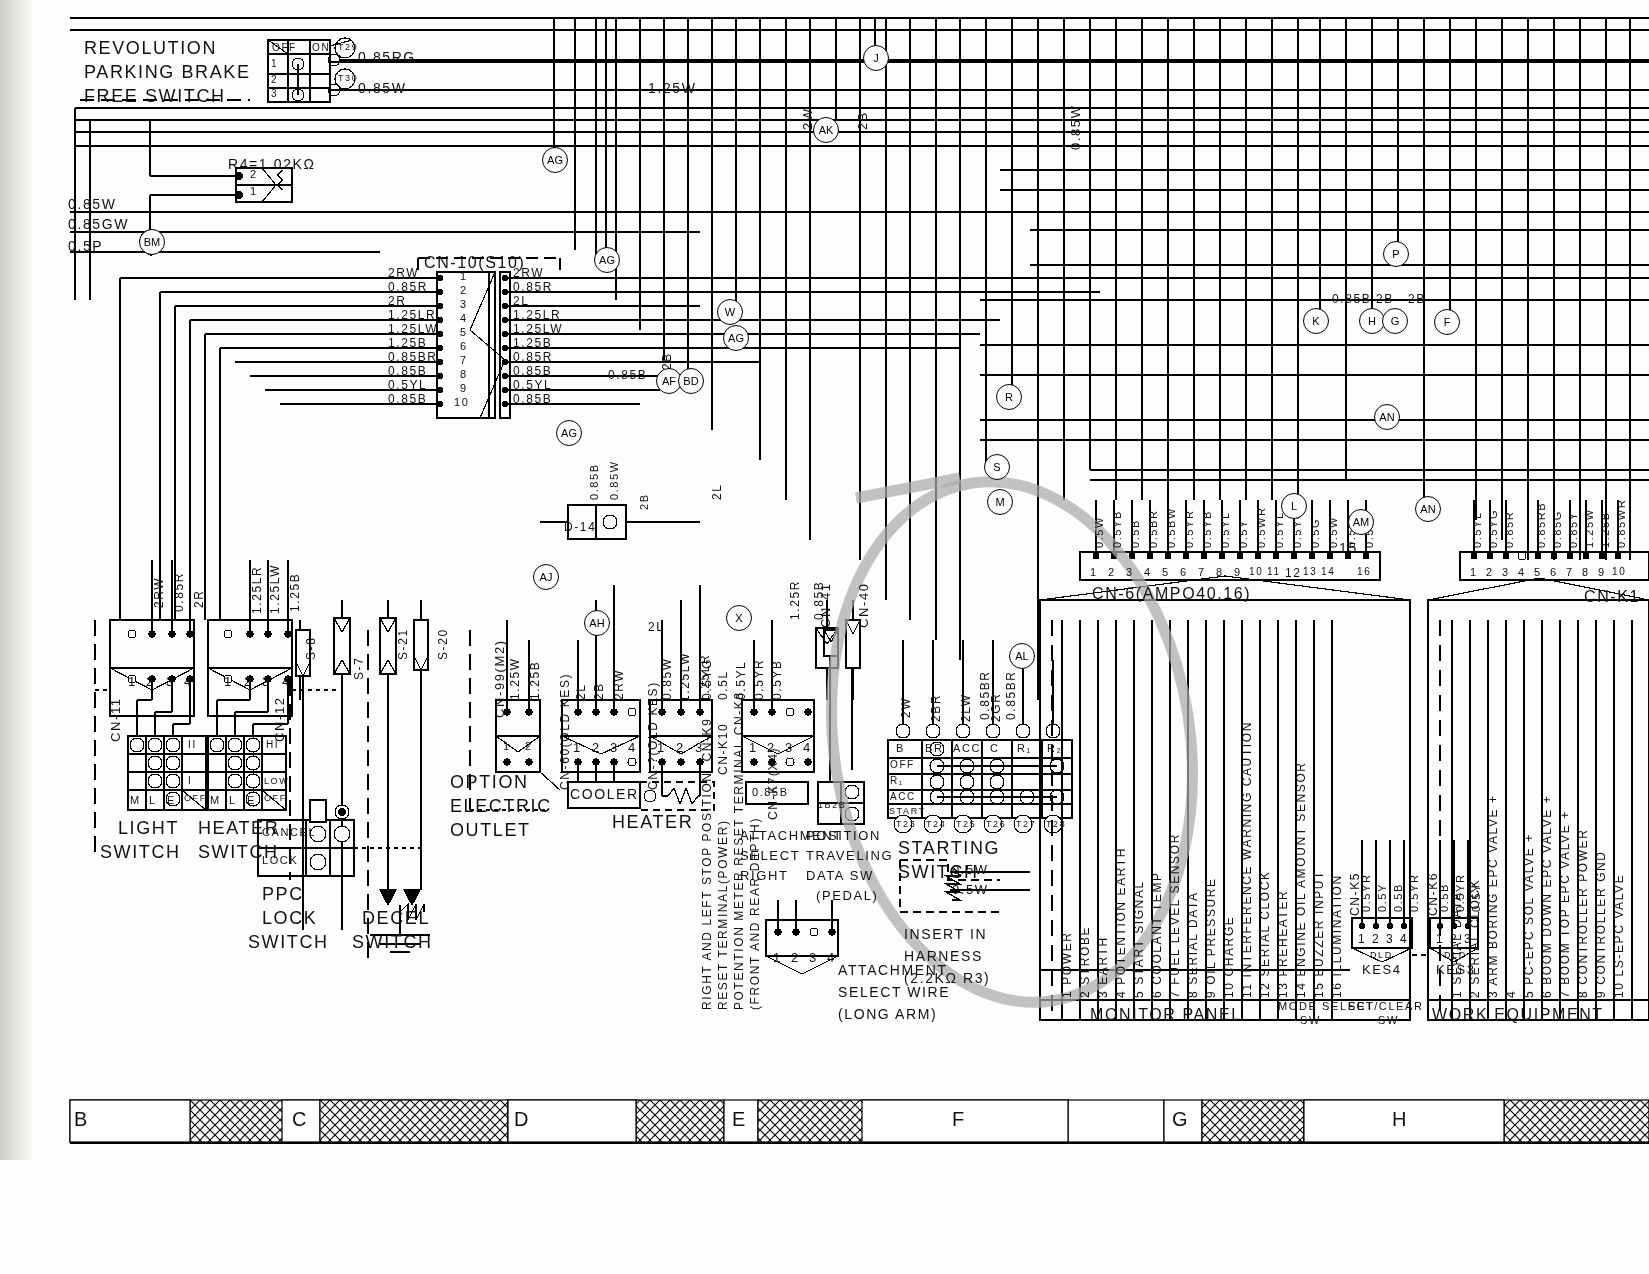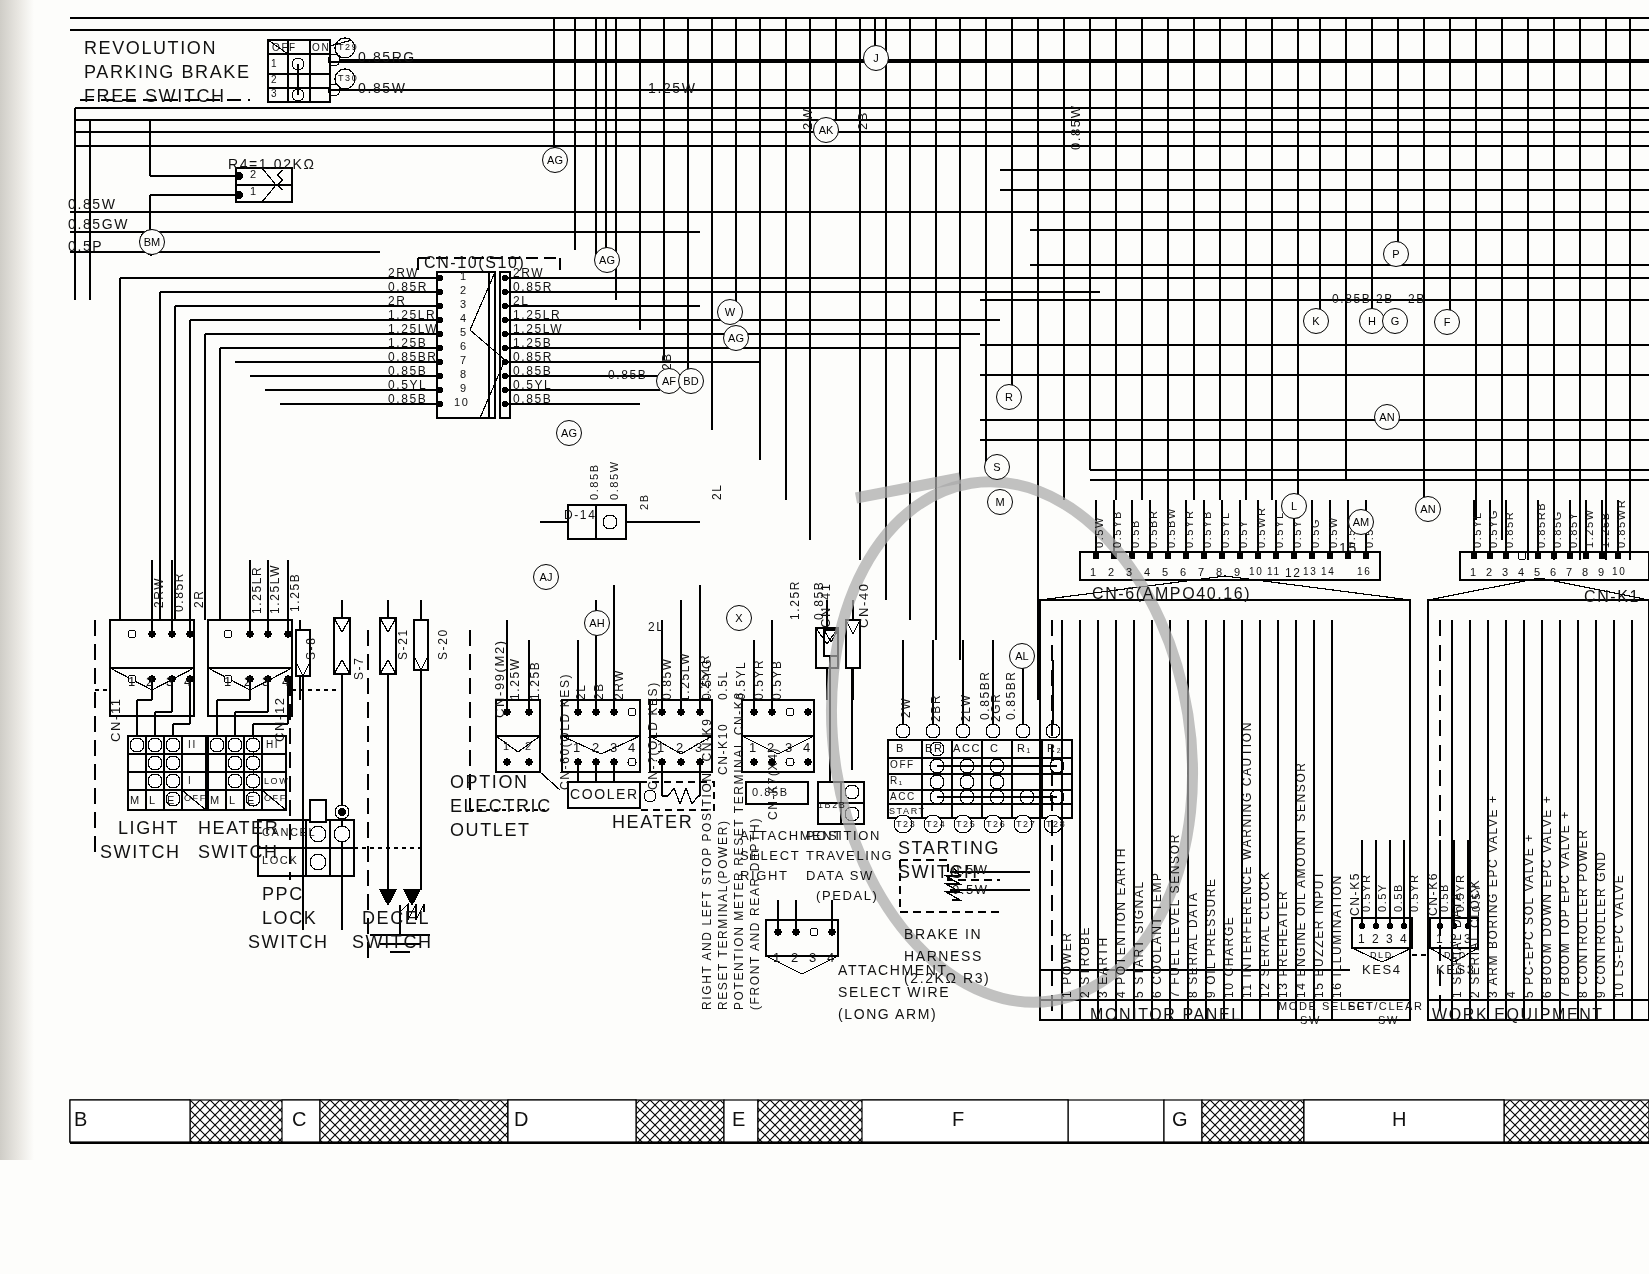--- a/index.html
+++ b/index.html
@@ -594,21 +594,21 @@
   <div class="lbl t12" style="left:513px;top:294px">2L</div>
   <div class="lbl t12" style="left:513px;top:308px">1.25LR</div>
   <div class="lbl t12" style="left:513px;top:322px">1.25LW</div>
   <div class="lbl t12" style="left:513px;top:336px">1.25B</div>
   <div class="lbl t12" style="left:513px;top:350px">0.85R</div>
   <div class="lbl t12" style="left:513px;top:364px">0.85B</div>
   <div class="lbl t12" style="left:513px;top:378px">0.5YL</div>
   <div class="lbl t12" style="left:513px;top:392px">0.85B</div>
 
   <div class="lbl t12" style="left:608px;top:368px">0.85B</div>
-  <div class="lbl t12" style="left:564px;top:508px">D-14</div>
+  <div class="lbl t12" style="left:564px;top:520px">D-14</div>
   <div class="lbl t11 vt" style="left:588px;top:500px">0.85B</div>
   <div class="lbl t11 vt" style="left:608px;top:500px">0.85W</div>
   <div class="lbl t11 vt" style="left:638px;top:510px">2B</div>
   <div class="lbl t12 vt" style="left:710px;top:500px">2L</div>
   <div class="lbl t12 vt" style="left:660px;top:370px">2B</div>
   <div class="lbl t12 vt" style="left:788px;top:620px">1.25R</div>
   <div class="lbl t12 vt" style="left:812px;top:620px">0.85B</div>
   <div class="lbl t13 vt" style="left:818px;top:628px">CN-41</div>
   <div class="lbl t13 vt" style="left:856px;top:628px">CN-40</div>
   <div class="lbl t12 vt" style="left:978px;top:720px">0.85BR</div>
@@ -744,21 +744,21 @@
   <div class="lbl" style="left:896px;top:819px;font-size:9px">T23</div>
   <div class="lbl" style="left:926px;top:819px;font-size:9px">T24</div>
   <div class="lbl" style="left:956px;top:819px;font-size:9px">T25</div>
   <div class="lbl" style="left:986px;top:819px;font-size:9px">T26</div>
   <div class="lbl" style="left:1016px;top:819px;font-size:9px">T27</div>
   <div class="lbl" style="left:1046px;top:819px;font-size:9px">T28</div>
   <div class="lbl t18" style="left:898px;top:838px">STARTING</div>
   <div class="lbl t18" style="left:898px;top:862px">SWITCH</div>
   <div class="lbl t13" style="left:952px;top:862px">0.5W</div>
   <div class="lbl t13" style="left:952px;top:882px">0.5W</div>
-  <div class="lbl t14" style="left:904px;top:926px">BRAKE IN</div>
+  <div class="lbl t14" style="left:904px;top:926px">INSERT IN</div>
   <div class="lbl t14" style="left:904px;top:948px">HARNESS</div>
   <div class="lbl t14" style="left:904px;top:970px">(2.2KΩ R3)</div>
 
   <div class="lbl t11 vt" style="left:1093px;top:548px">0.5W</div>
   <div class="lbl t11 vt" style="left:1111px;top:548px">0.5YB</div>
   <div class="lbl t11 vt" style="left:1129px;top:548px">0.5B</div>
   <div class="lbl t11 vt" style="left:1147px;top:548px">0.5BR</div>
   <div class="lbl t11 vt" style="left:1165px;top:548px">0.5BW</div>
   <div class="lbl t11 vt" style="left:1183px;top:548px">0.5YR</div>
   <div class="lbl t11 vt" style="left:1201px;top:548px">0.5YB</div>

